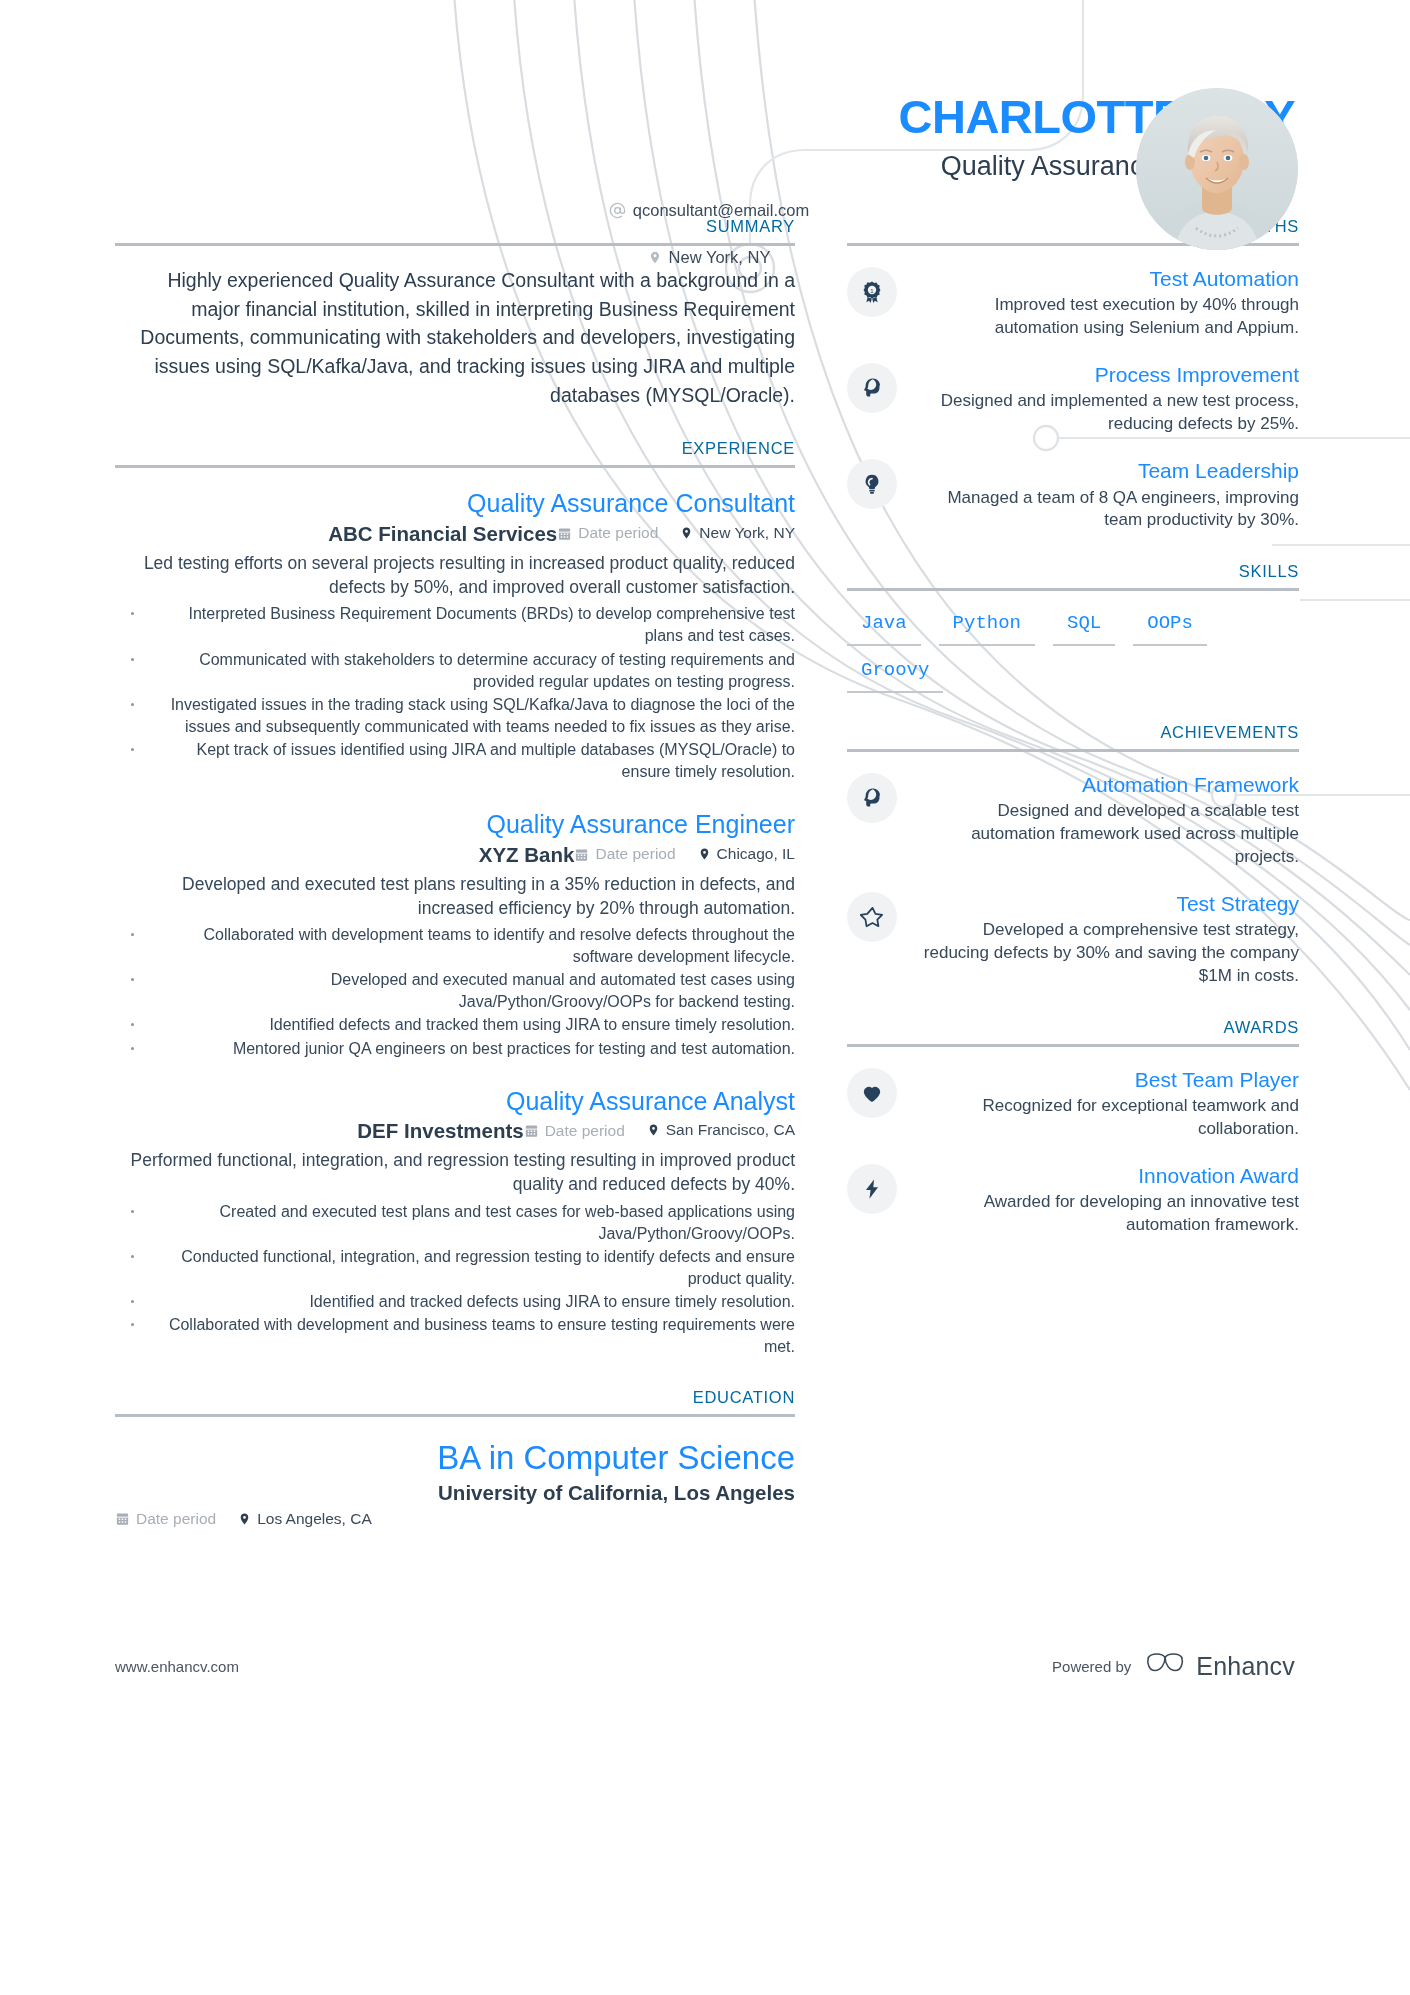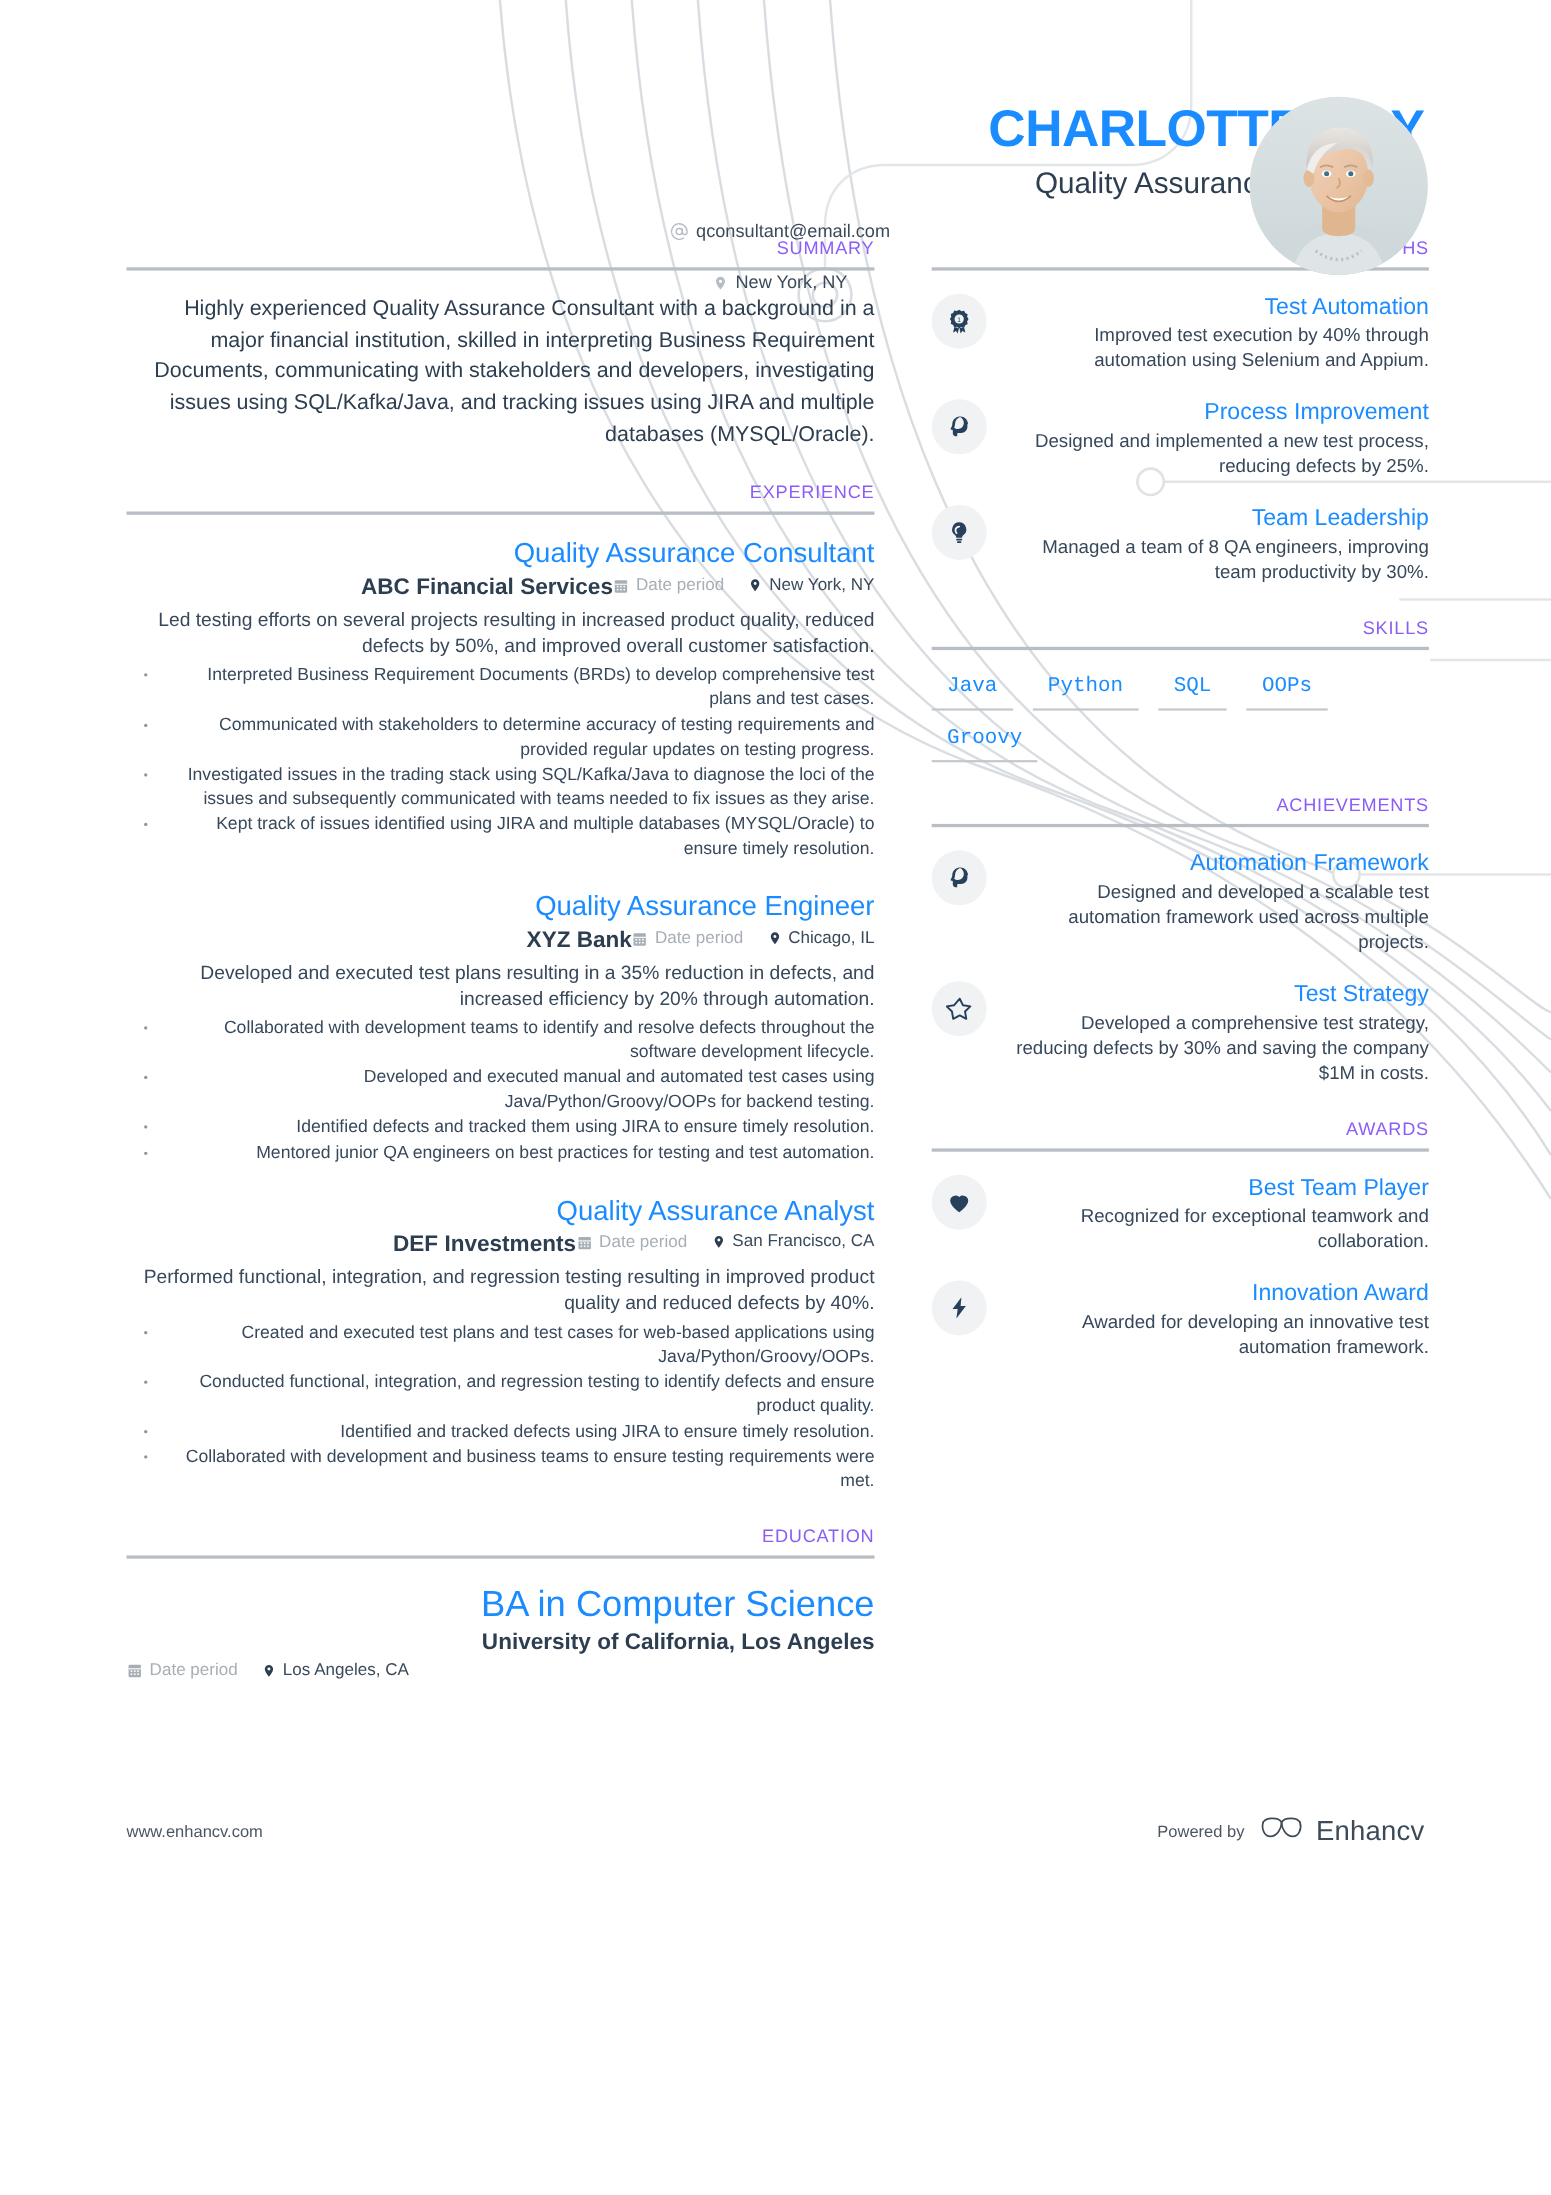--- a/index.html
+++ b/index.html
@@ -95,21 +95,21 @@
     margin-top: 17px;
   }
   .col-left { width: 680px; flex: none; }
   .col-gap  { width: 52px; flex: none; }
   .col-right { width: 452px; flex: none; }
 
   
   .sec-head {
     font-size: 16.5px;
     letter-spacing: 0.7px;
-    color: #8b5cf6;
+    color: #0369a1;
     font-weight: 400;
     padding-bottom: 7px;
   }
   .sec-rule {
     height: 3px;
     background: #b9bec4;
     width: 100%;
     margin-bottom: 20px;
   }
   .section { margin-bottom: 30px; }

